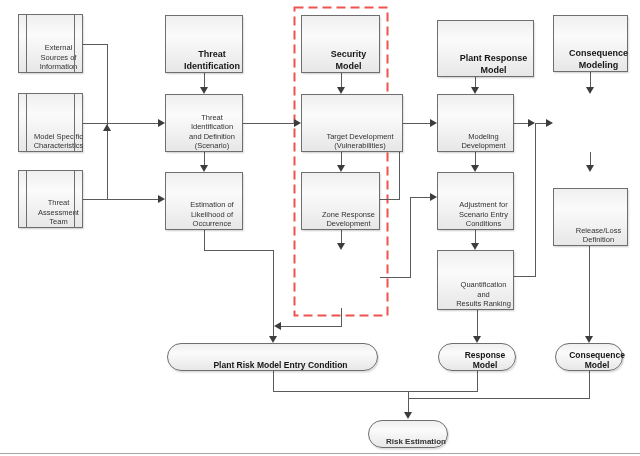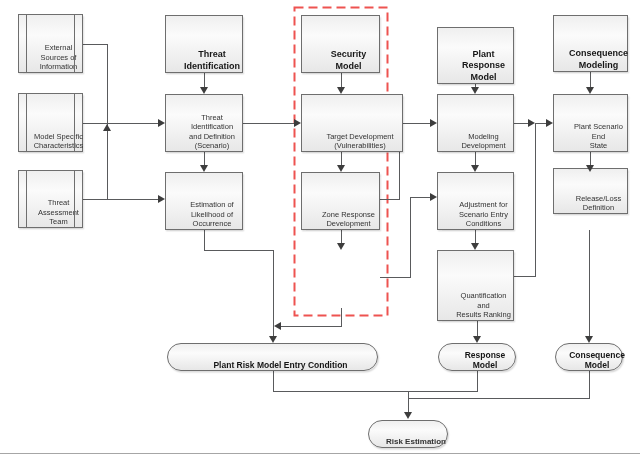--- a/index.html
+++ b/index.html
@@ -150,47 +150,43 @@
   </div>
   <div class="node" style="left:301px;top:94px;width:102px;height:58px">
     <span class="lbl">Target Development
 (Vulnerabilities)</span>
   </div>
   <div class="node" style="left:301px;top:172px;width:79px;height:58px">
     <span class="lbl">Zone Response
 Development</span>
   </div>
 
-  <div class="node hdr" style="left:437px;top:27px;width:77px;height:57px">
+  <div class="node hdr" style="left:437px;top:20px;width:97px;height:57px">
     <span class="lbl">Plant Response
 Model</span>
   </div>
   <div class="node" style="left:437px;top:94px;width:77px;height:58px">
     <span class="lbl">Modeling
 Development</span>
   </div>
   <div class="node" style="left:437px;top:172px;width:77px;height:58px">
     <span class="lbl">Adjustment for
 Scenario Entry
 Conditions</span>
   </div>
-  <div class="node" style="left:437px;top:250px;width:77px;height:71px">
+  <div class="node" style="left:437px;top:250px;width:77px;height:60px">
     <span class="lbl">Quantification and
 Results Ranking</span>
   </div>
 
   <div class="node hdr" style="left:553px;top:15px;width:75px;height:57px">
     <span class="lbl">Consequence
 Modeling</span>
   </div>
-  <div class="node" style="left:553px;top:94px;width:75px;height:58px">
-    <span class="lbl">Plant Scenario End
-State</span>
-  </div>
-  <div class="node" style="left:553px;top:168px;width:75px;height:46px">
+  <div class="node" style="left:553px;top:188px;width:75px;height:58px">
     <span class="lbl">Release/Loss
 Definition</span>
   </div>
 
   <div class="node stadium" style="left:438px;top:343px;width:78px;height:28px">
     <span class="lbl">Response Model</span>
   </div>
   <div class="node stadium" style="left:167px;top:343px;width:211px;height:28px">
     <span class="lbl">Plant Risk Model Entry Condition</span>
   </div>

